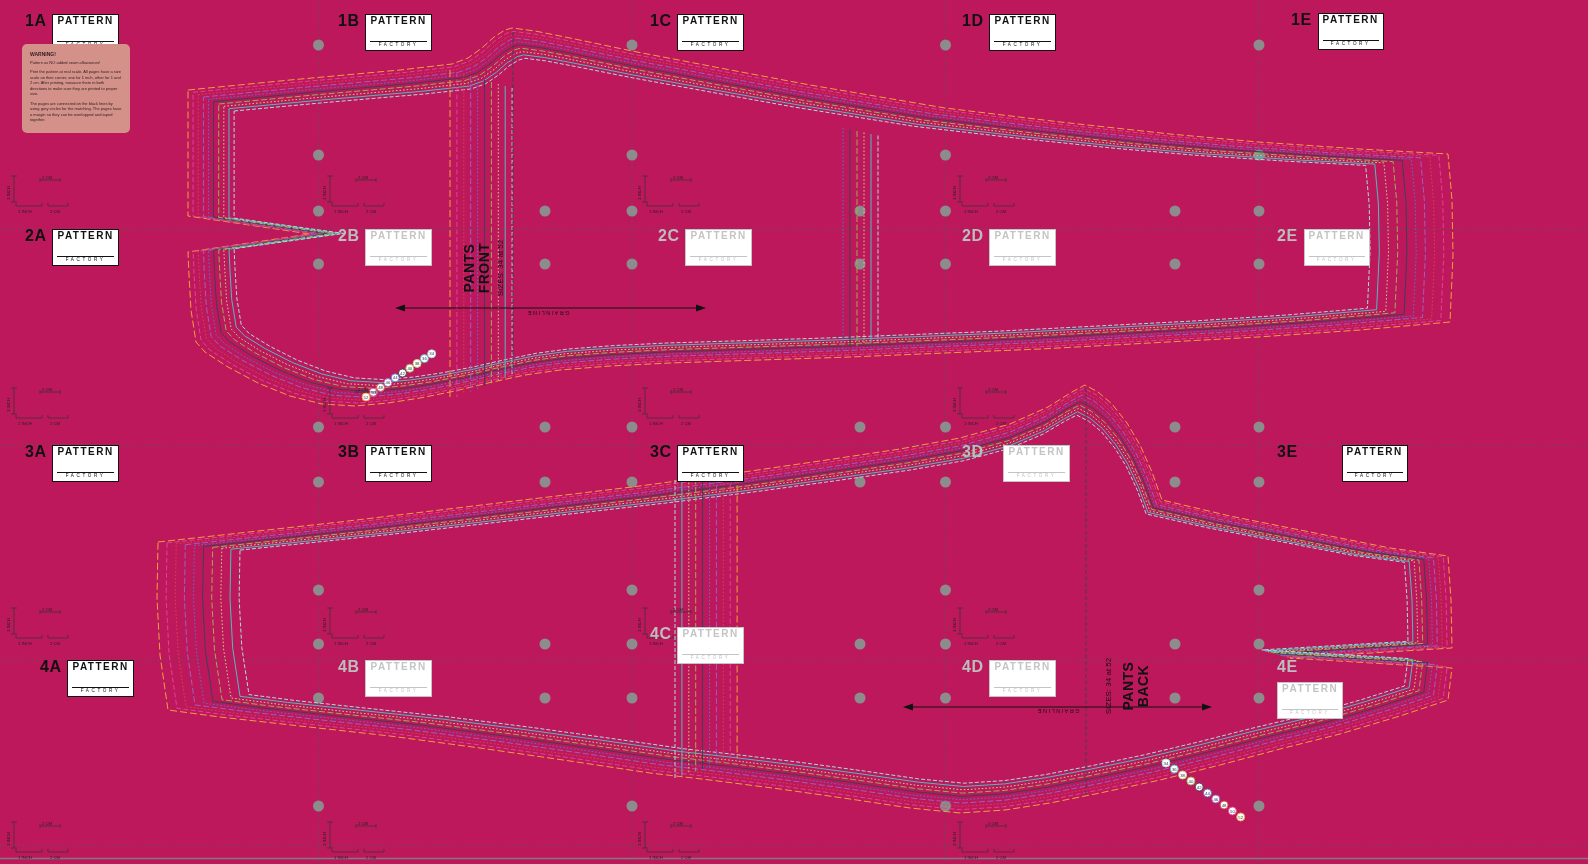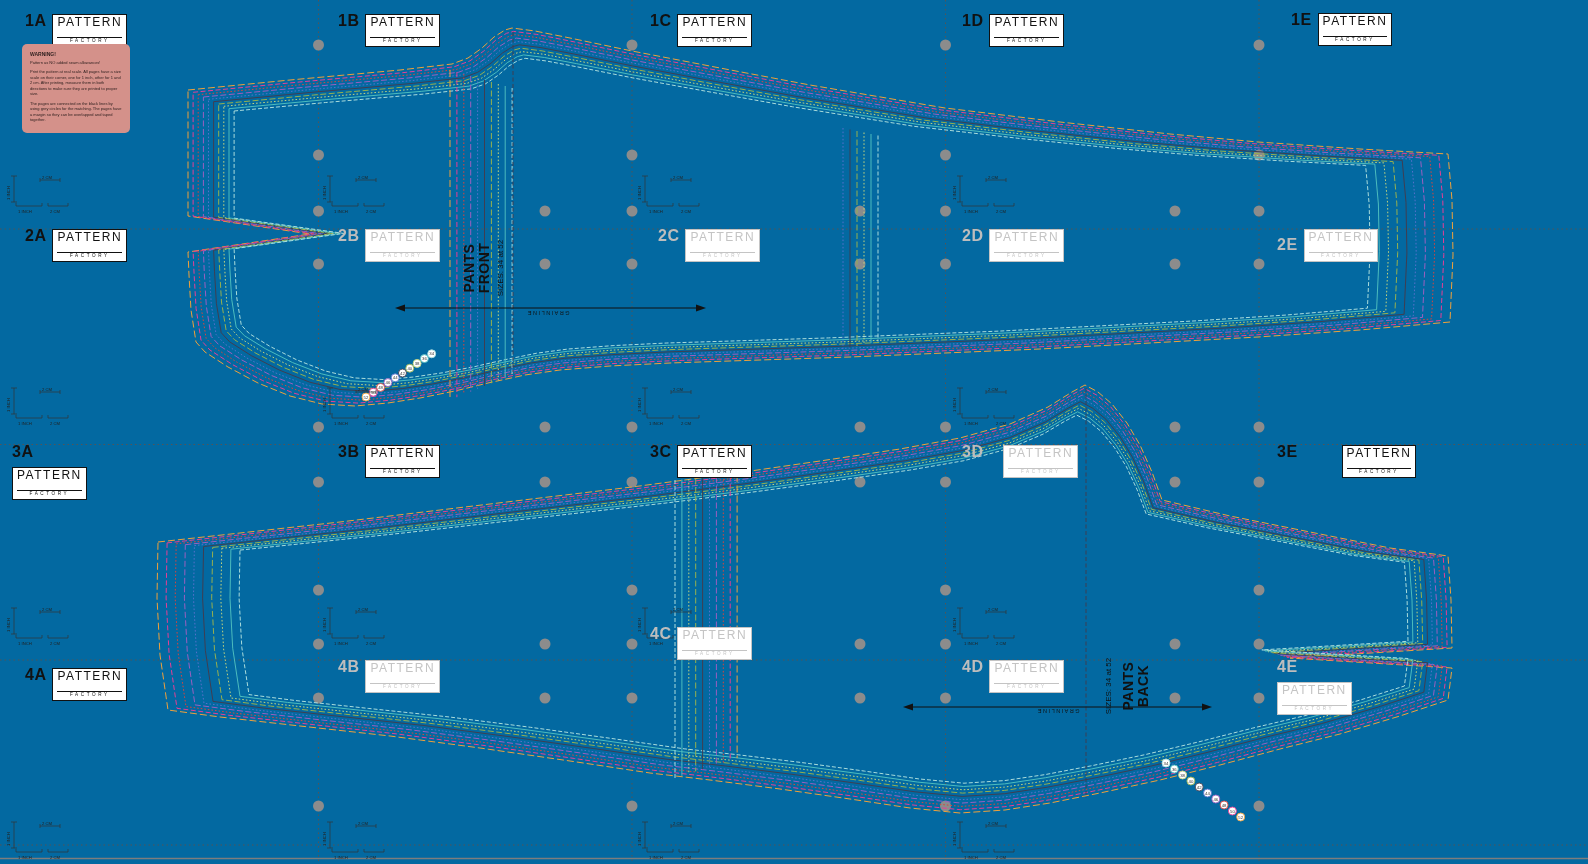--- a/index.html
+++ b/index.html
@@ -1,24 +1,24 @@
 <!DOCTYPE html>
 <html><head>
 <meta charset="utf-8">
 <style>
   html,body{margin:0;padding:0;background:#fff;}
-  #canvas{position:relative;width:1588px;height:864px;background:#0369a1;overflow:hidden;
+  #canvas{position:relative;width:1588px;height:864px;background:#be185d;overflow:hidden;
           font-family:"Liberation Sans",sans-serif;}
   #pattern-svg{position:absolute;left:0;top:0;}
   #labels-layer{position:absolute;left:0;top:0;width:100%;height:100%;pointer-events:none;}
   .page-label{position:absolute;display:flex;align-items:flex-start;gap:6px;}
   .page-id{font-size:16px;font-weight:bold;color:#111;letter-spacing:.5px;line-height:1;}
   .logo{display:inline-block;border:1px solid #111;padding:1px 4px 2px;line-height:1;margin-top:1px;background:#fff;}
-  .logo-top{display:block;font-size:12px;font-weight:normal;letter-spacing:1.5px;color:#111;
-            border-bottom:1px solid #111;padding-bottom:9px;white-space:nowrap;}
+  .logo-top{display:block;font-size:10px;font-weight:bold;letter-spacing:1.5px;color:#111;
+            border-bottom:1px solid #111;padding-bottom:15px;white-space:nowrap;}
   .logo-bottom{display:block;font-size:4.6px;letter-spacing:2.6px;color:#111;margin-top:1px;text-align:center;white-space:nowrap;}
   .page-label.dimmed .page-id{color:#bdbdbd;}
   .page-label.dimmed .logo{border-color:#c4c4c4;}
   .page-label.dimmed .logo-top{color:#c4c4c4;border-color:#c4c4c4;}
   .page-label.dimmed .logo-bottom{color:#c4c4c4;}
   .warning-box{position:absolute;left:22px;top:44px;width:92px;background:#d4918a;border-radius:5px;
                padding:7px 8px;color:#2e1f1e;}
   .warning-title{font-size:5px;font-weight:bold;margin-bottom:3px;}
   .warning-p{font-size:4px;line-height:1.4;margin-bottom:3.5px;}
   .piece-title{position:absolute;width:100px;height:32px;display:flex;flex-direction:column;justify-content:center;
@@ -432,28 +432,28 @@
           <span class="logo-bottom">FACTORY</span>
         </span>
       </div>
       <div class="page-label dimmed" style="left: 962px; top: 228px;">
         <span class="page-id">2D</span>
         <span class="logo">
           <span class="logo-top">PATTERN</span>
           <span class="logo-bottom">FACTORY</span>
         </span>
       </div>
-      <div class="page-label dimmed" style="left: 1277px; top: 228px; align-items: center;">
+      <div class="page-label dimmed" style="left: 1277px; top: 228px;">
         <span class="page-id">2E</span>
         <span class="logo">
           <span class="logo-top">PATTERN</span>
           <span class="logo-bottom">FACTORY</span>
         </span>
       </div>
-      <div class="page-label" style="left: 12px; top: 444px; flex-direction: column;">
+      <div class="page-label" style="left: 25px; top: 444px;">
         <span class="page-id">3A</span>
         <span class="logo">
           <span class="logo-top">PATTERN</span>
           <span class="logo-bottom">FACTORY</span>
         </span>
       </div>
       <div class="page-label" style="left: 338px; top: 444px;">
         <span class="page-id">3B</span>
         <span class="logo">
           <span class="logo-top">PATTERN</span>
@@ -474,21 +474,21 @@
           <span class="logo-bottom">FACTORY</span>
         </span>
       </div>
       <div class="page-label" style="left: 1277px; top: 444px; gap: 44px;">
         <span class="page-id">3E</span>
         <span class="logo">
           <span class="logo-top">PATTERN</span>
           <span class="logo-bottom">FACTORY</span>
         </span>
       </div>
-      <div class="page-label" style="left: 25px; top: 659px; margin-top: 8px;">
+      <div class="page-label" style="left: 40px; top: 659px;">
         <span class="page-id">4A</span>
         <span class="logo">
           <span class="logo-top">PATTERN</span>
           <span class="logo-bottom">FACTORY</span>
         </span>
       </div>
       <div class="page-label dimmed" style="left: 338px; top: 659px;">
         <span class="page-id">4B</span>
         <span class="logo">
           <span class="logo-top">PATTERN</span>

